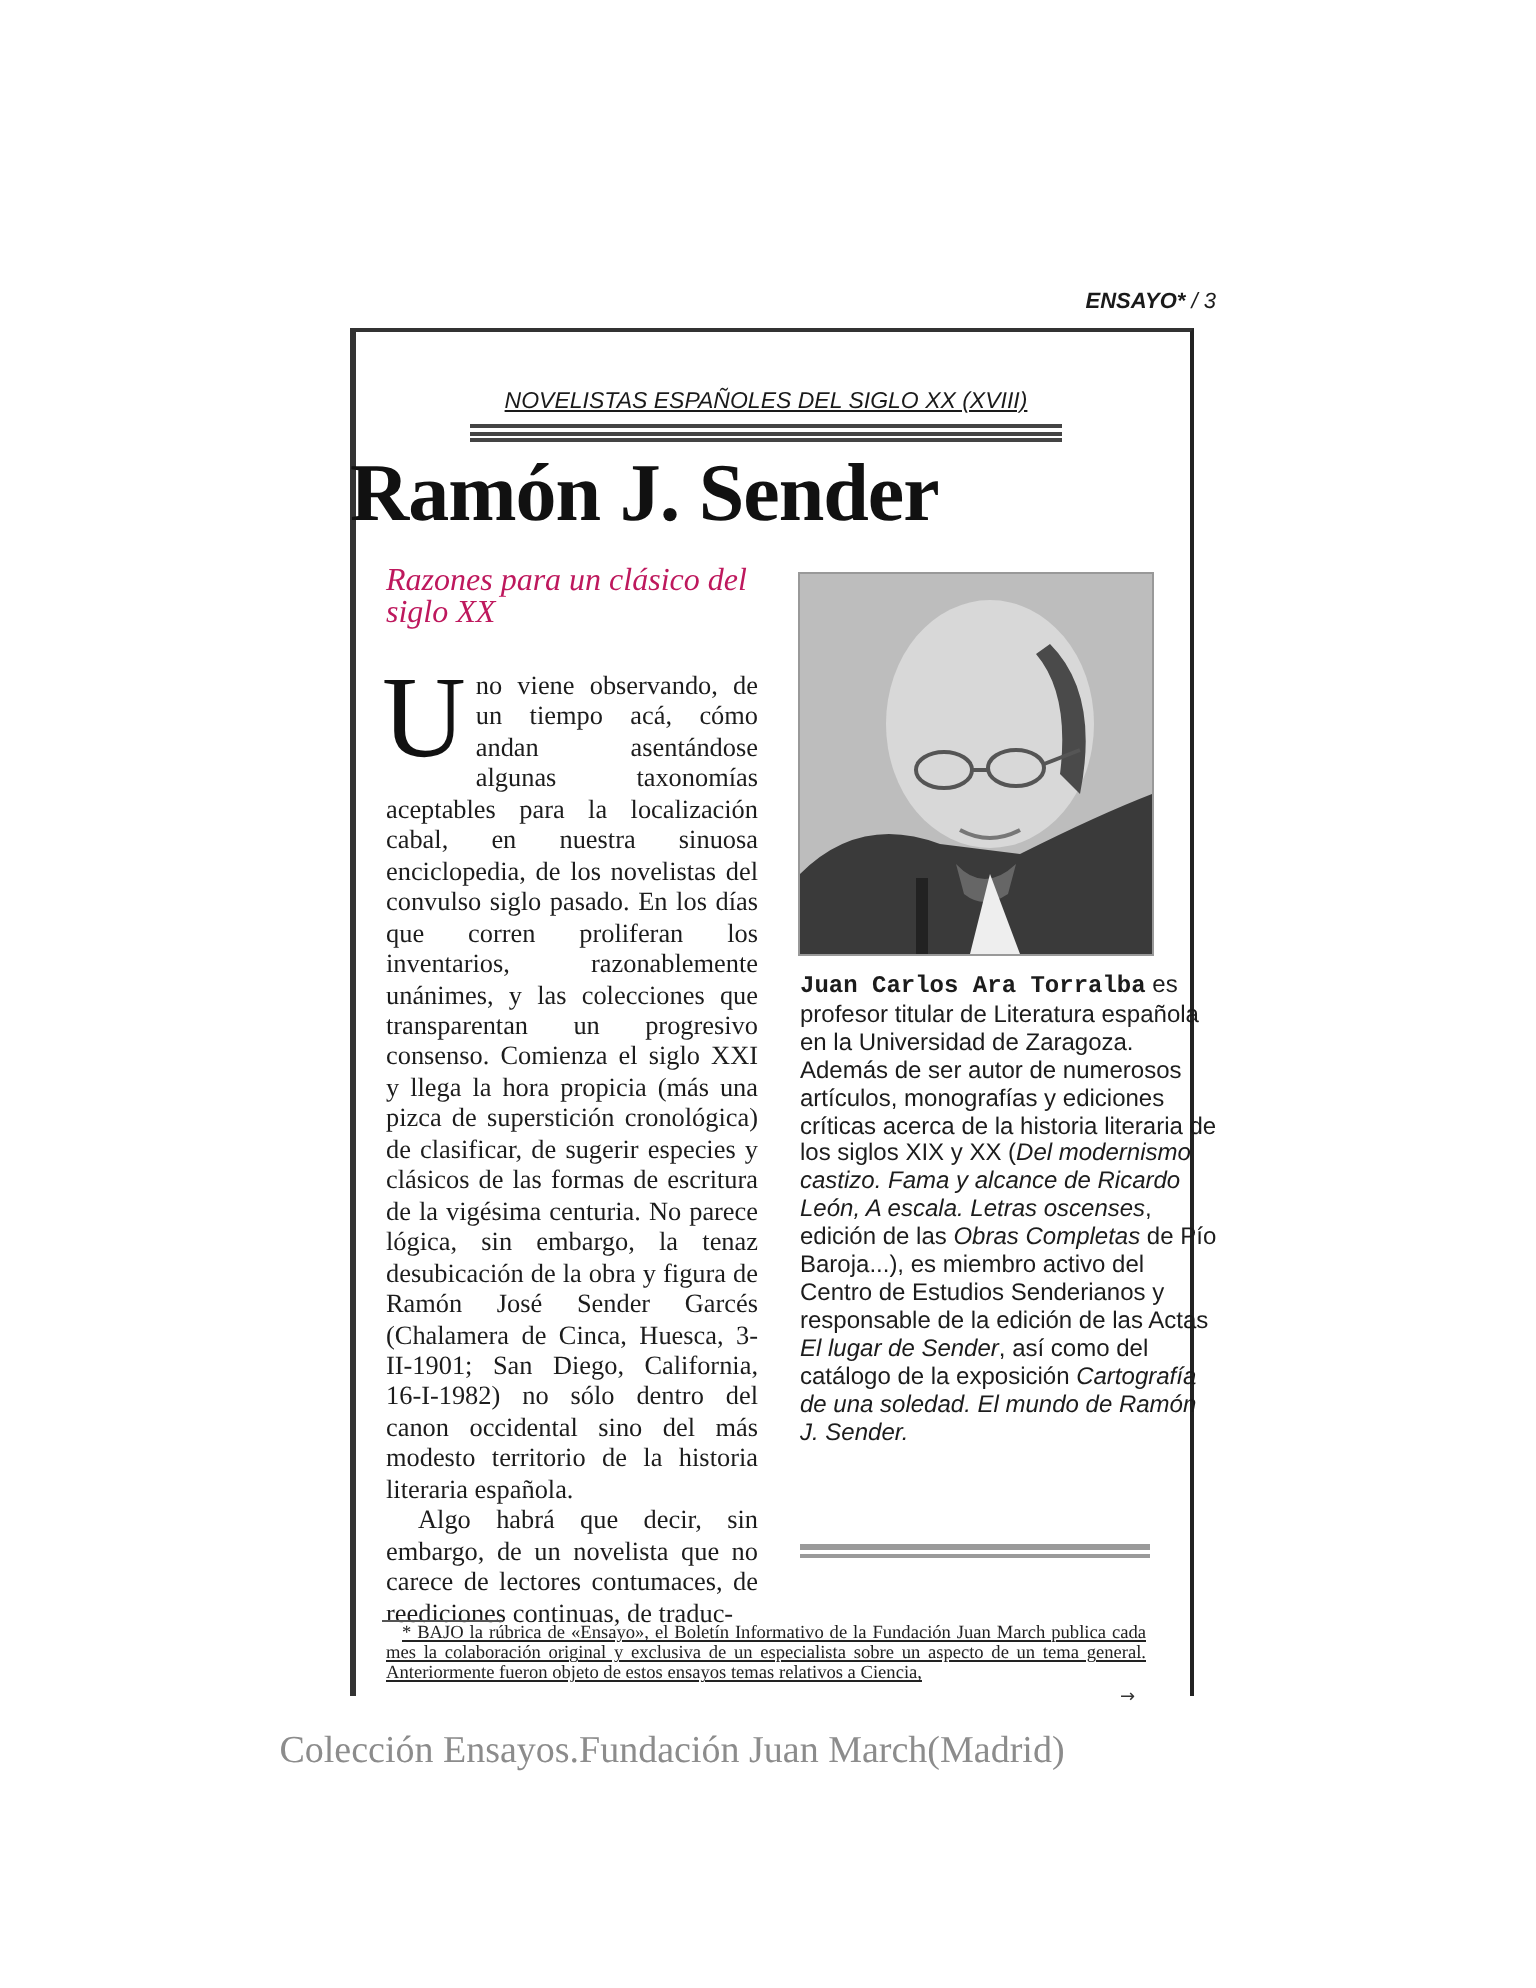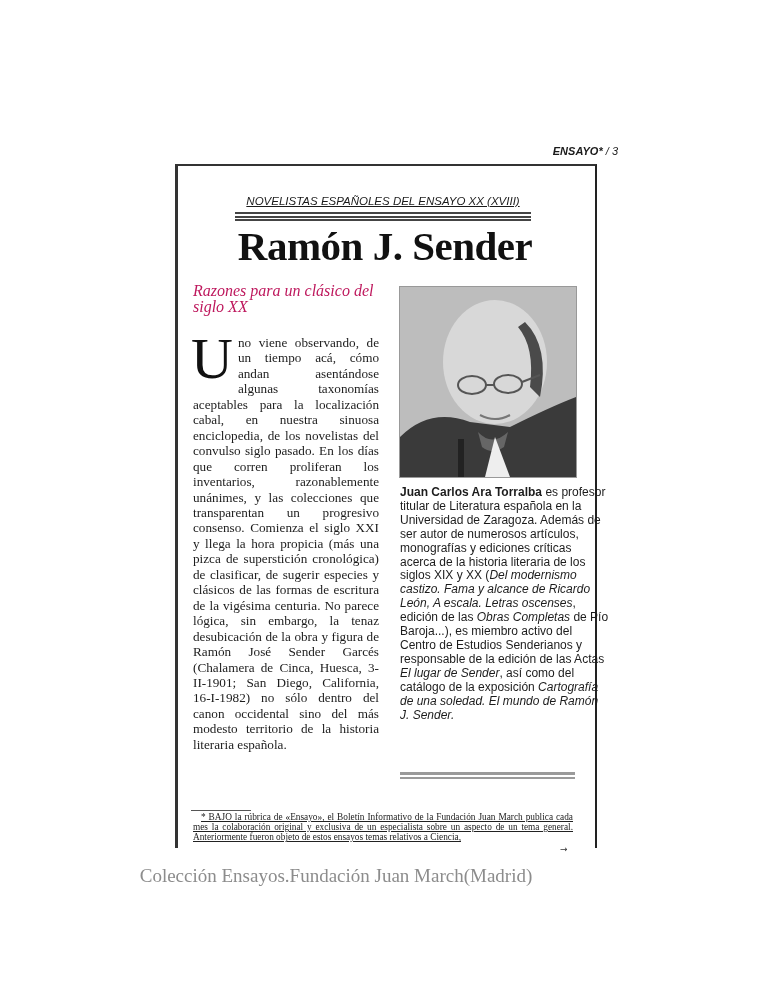--- a/index.html
+++ b/index.html
@@ -1,19 +1,19 @@
 <!DOCTYPE html>
 <html><head>
   <meta charset="utf-8">
   <style>
     html, body { margin: 0; padding: 0; background: #ffffff; }
     body { width: 768px; height: 994px; position: relative; overflow: hidden; }
 
     .page-header {
-      position: absolute; right: 150px; top: 145px;
+      position: absolute; right: 160px; top: 145px;
       font-family: "Liberation Sans", sans-serif;
       font-size: 11px; font-style: italic; font-weight: bold; color: #1a1a1a;
     }
     .page-header .num { font-weight: normal; }
 
     .frame {
       position: absolute; left: 175px; top: 164px; width: 417px; height: 682px;
       border-top: 2px solid #333;
       border-left: 3px solid #333;
       border-right: 2px solid #222;
@@ -21,21 +21,21 @@
 
     .series-title {
       position: absolute; left: 235px; top: 195px; width: 296px;
       font-family: "Liberation Sans", sans-serif; font-size: 11.5px; font-style: italic;
       text-decoration: underline; color: #1a1a1a; text-align: center; white-space: nowrap;
     }
     .series-rules { position: absolute; left: 235px; top: 212px; width: 296px; }
     .series-rules div { height: 2px; background: #444; margin-bottom: 1.5px; }
 
     .main-title {
-      position: absolute; left: 175px; top: 222px; width: 420px; text-align: center;
+      position: absolute; left: 175px; top: 222px; width: 420px; text-align: left;
       font-family: "Liberation Serif", serif; font-weight: bold; font-size: 41px;
       color: #111; letter-spacing: -0.5px;
     }
 
     .subtitle {
       position: absolute; left: 193px; top: 283px; width: 200px;
       font-family: "Liberation Serif", serif; font-style: italic; font-size: 16px;
       line-height: 16px; color: #be185d;
     }
 
@@ -55,21 +55,21 @@
       position: absolute; left: 399px; top: 286px; width: 176px; height: 190px;
       background: linear-gradient(135deg, #c9c9c9 0%, #b8b8b8 40%, #9a9a9a 100%);
       border: 1px solid #999; overflow: hidden;
     }
 
     .bio {
       position: absolute; left: 400px; top: 486px; width: 210px;
       font-family: "Liberation Sans", sans-serif; font-size: 12px; line-height: 13.9px;
       color: #1c1c1c;
     }
-    .bio b { font-weight: bold; }
+    .bio b { font-weight: bold; font-family: Liberation Mono, monospace; }
     .bio i { font-style: italic; }
     .bio-rules { position: absolute; left: 400px; top: 772px; width: 175px; }
     .bio-rules div { height: 2.5px; background: #9a9a9a; margin-bottom: 2px; }
 
     .fn-rule { position: absolute; left: 191px; top: 810px; width: 60px; height: 1px; background: #555; }
     .footnote {
       position: absolute; left: 193px; top: 812px; width: 380px;
       font-family: "Liberation Serif", serif; font-size: 9.3px; line-height: 10.2px;
       color: #222; text-align: justify; text-indent: 8px; text-decoration: underline;
     }
@@ -85,33 +85,34 @@
   </style>
 </head>
 <body>
 
 <div class="page-header">
   <span>ENSAYO*</span><span class="num"> / </span><span class="num">3</span>
 </div>
 
 <div class="frame"></div>
 
-<div class="series-title">NOVELISTAS ESPAÑOLES DEL ENSAYO XX (XVIII)</div>
+<div class="series-title">NOVELISTAS ESPAÑOLES DEL SIGLO XX (XVIII)</div>
 <div class="series-rules">
     <div></div>
     <div></div>
     <div></div>
   </div>
 
 <h1 class="main-title" style="margin:0;">Ramón J. Sender</h1>
 
 <div class="subtitle">Razones para un clásico del siglo XX</div>
 
 <div class="body-col">
   <p><span class="dropcap">U</span><span>no viene observando, de un tiempo acá, cómo andan asentándose algunas taxonomías aceptables para la localización cabal, en nuestra sinuosa enciclopedia, de los novelistas del convulso siglo pasado. En los días que corren proliferan los inventarios, razonablemente unánimes, y las colecciones que transparentan un progresivo consenso. Comienza el siglo XXI y llega la hora propicia (más una pizca de superstición cronológica) de clasificar, de sugerir especies y clásicos de las formas de escritura de la vigésima centuria. No parece lógica, sin embargo, la tenaz desubicación de la obra y figura de Ramón José Sender Garcés (Chalamera de Cinca, Huesca, 3-II-1901; San Diego, California, 16-I-1982) no sólo dentro del canon occidental sino del más modesto territorio de la historia literaria española.</span></p>
+  <p>Algo habrá que decir, sin embargo, de un novelista que no carece de lectores contumaces, de reediciones continuas, de traduc-</p>
 </div>
 
 <div class="photo" title="Retrato de Juan Carlos Ara Torralba">
   <svg width="176" height="190" viewBox="0 0 176 190">
     <rect x="0" y="0" width="176" height="190" fill="#bdbdbd"></rect>
     <path d="M0 150 Q30 120 70 135 L110 140 Q150 120 176 110 L176 190 L0 190 Z" fill="#3a3a3a"></path>
     <ellipse cx="95" cy="75" rx="52" ry="62" fill="#d8d8d8"></ellipse>
     <path d="M125 35 Q150 60 140 110 L130 100 Q135 60 118 40 Z" fill="#4a4a4a"></path>
     <ellipse cx="72" cy="98" rx="14" ry="9" fill="none" stroke="#555" stroke-width="2"></ellipse>
     <ellipse cx="108" cy="97" rx="14" ry="9" fill="none" stroke="#555" stroke-width="2"></ellipse>

